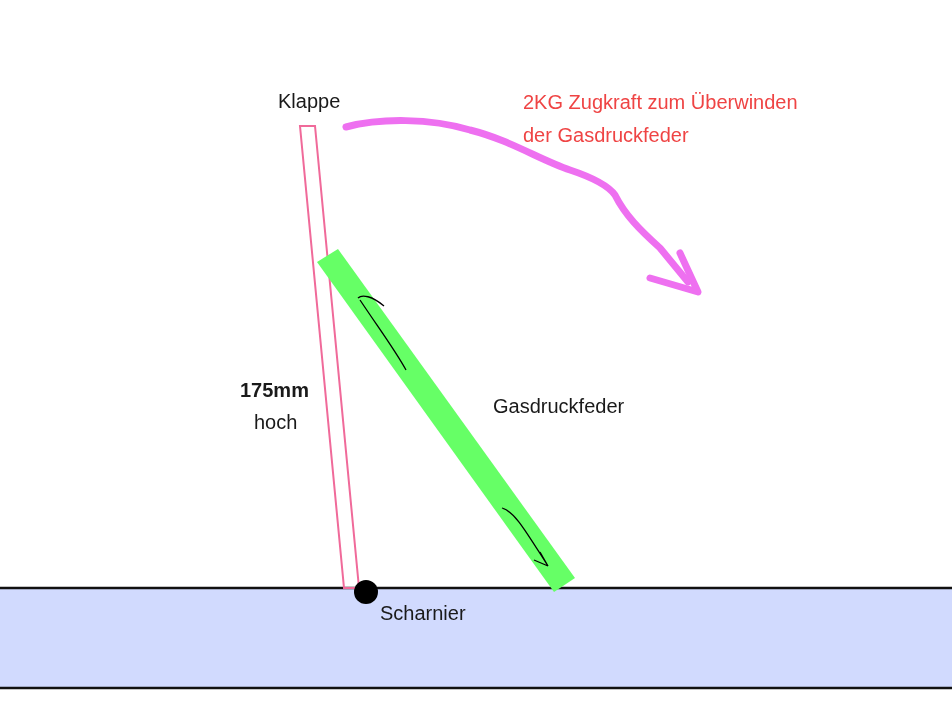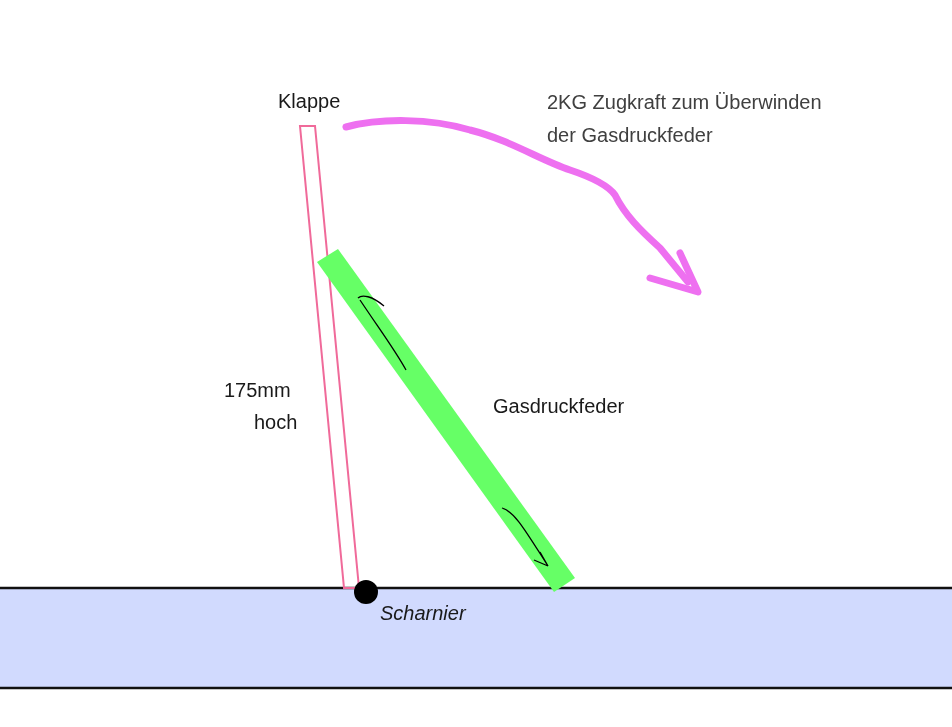--- a/index.html
+++ b/index.html
@@ -1,19 +1,19 @@
 <!DOCTYPE html>
 <html><head>
 <meta charset="utf-8">
 <style>
   html, body { margin:0; padding:0; background:#ffffff; }
   body { width:952px; height:727px; position:relative; overflow:hidden; font-family:"Liberation Sans", "DejaVu Sans", sans-serif; }
   svg { position:absolute; left:0; top:0; }
   .lbl { position:absolute; font-size:20px; color:#1a1a1a; line-height:30px; white-space:nowrap; }
-  .pink { color:#404040;margin-left:24px; }
+  .pink { color:#ef4444; }
 </style>
 </head>
 <body>
 
 <svg width="952" height="727" viewBox="0 0 952 727">
 
   <rect x="-2" y="588" width="960" height="100" fill="#d1dafe" stroke="#111" stroke-width="2.5"></rect>
 
   <polygon points="300,126 315,126 359,588 344,588" fill="none" stroke="#f06a9a" stroke-width="2"></polygon>
 
@@ -22,18 +22,18 @@
   <path d="M406,370 C395,350 380,330 360,300 M358,298 C362,294 372,296 384,306" fill="none" stroke="#000" stroke-width="1.3"></path>
   <path d="M502,508 C515,512 525,530 548,566 M540,552 L548,566 M534,560 L548,566" fill="none" stroke="#000" stroke-width="1.3"></path>
 
   <circle cx="366" cy="592" r="12" fill="#000"></circle>
 
   <path d="M346,127 C380,118 430,118 470,130 C510,140 540,160 570,170 C600,180 610,188 615,195 C625,215 640,230 660,248 L688,282" fill="none" stroke="#ee70f0" stroke-width="7" stroke-linecap="round" stroke-linejoin="round"></path>
   <path d="M650,278 L698,292 L680,253" fill="none" stroke="#ee70f0" stroke-width="7" stroke-linecap="round" stroke-linejoin="round"></path>
 </svg>
 
 <div class="lbl" style="left:278px;top:86px;">Klappe</div>
-<div class="lbl" style="left:224px;top:375px;">175mm</div>
+<div class="lbl" style="left:240px;top:375px;font-weight:bold;">175mm</div>
 <div class="lbl" style="left:254px;top:407px;text-align:center;">hoch</div>
 <div class="lbl" style="left:453px;top:391px;margin-left:40px;">Gasdruckfeder</div>
-<div class="lbl" style="left:380px;top:598px;font-style:italic;">Scharnier</div>
+<div class="lbl" style="left:380px;top:598px;">Scharnier</div>
 <div class="lbl pink" style="left:523px;top:87px;">2KG Zugkraft zum Überwinden</div>
 <div class="lbl pink" style="left:523px;top:120px;text-align:center;">der Gasdruckfeder</div>
 
 </body></html>

